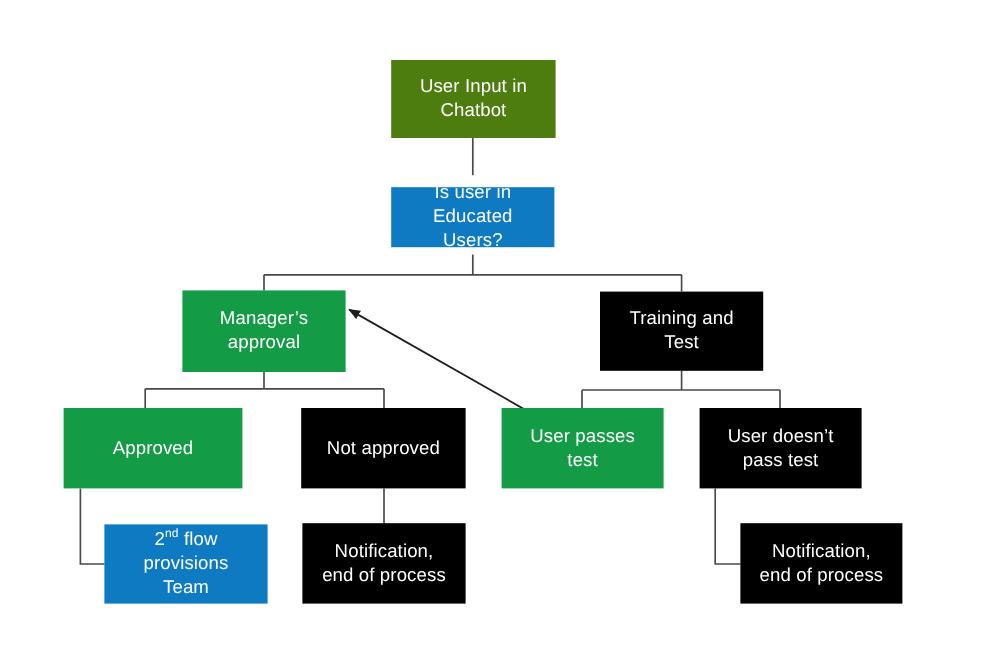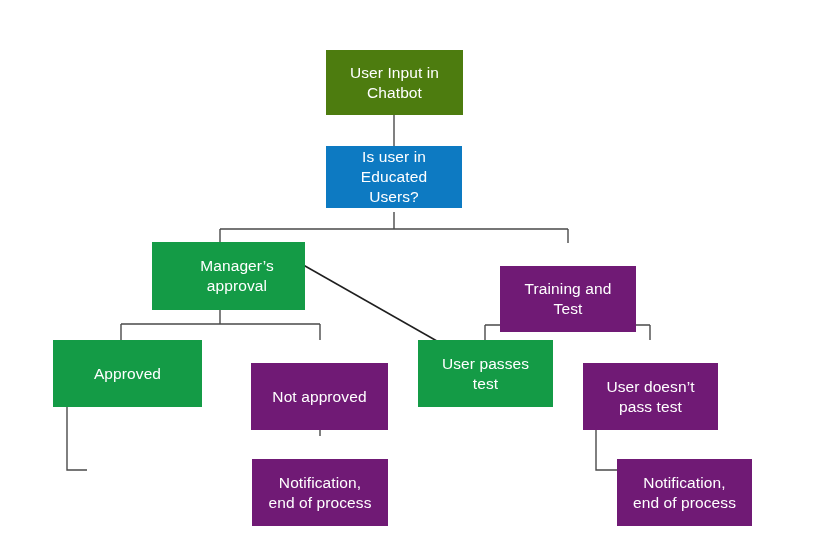--- a/index.html
+++ b/index.html
@@ -18,26 +18,26 @@
     display:flex;align-items:center;justify-content:center;
     text-align:center;
     color:#ffffff;
     font-size:15.5px;line-height:20px;
     white-space:pre-line;
     letter-spacing:0.1px;
   }
   .teal  {background:#4d7c0f;}
   .blue  {background:#0D7AC2;}
   .green {background:#149B46;}
-  .orange{background:#701a75;margin-top:23px;}
+  .orange{background:#000000;}
   .node sup{font-size:10px;line-height:0;vertical-align:super;}
   
   .pos-user-input   {left:326px;top:50px; width:137px;height:65px;}
-  .pos-educated     {left:326px;top:146px;width:136px;height:62px;}
-  .pos-manager      {left:152px;top:242px;width:136px;height:68px;padding-left:17px;}
+  .pos-educated     {left:326px;top:156px;width:136px;height:50px;}
+  .pos-manager      {left:152px;top:242px;width:136px;height:68px;}
   .pos-training     {left:500px;top:243px;width:136px;height:66px;}
   .pos-approved     {left:53px; top:340px;width:149px;height:67px;}
   .pos-not-approved {left:251px;top:340px;width:137px;height:67px;}
   .pos-passes       {left:418px;top:340px;width:135px;height:67px;}
   .pos-doesnt       {left:583px;top:340px;width:135px;height:67px;}
   .pos-second-flow  {left:87px; top:437px;width:136px;height:66px;}
   .pos-notify-left  {left:252px;top:436px;width:136px;height:67px;}
   .pos-notify-right {left:617px;top:436px;width:135px;height:67px;}
 </style>
 </head>
@@ -93,20 +93,25 @@
   <div class="node green pos-passes">
     <span>User passes
 test</span>
   </div>
 
   <div class="node orange pos-doesnt">
     <span>User doesn’t
 pass test</span>
   </div>
 
+  <div class="node blue pos-second-flow">
+    <span><span>2</span><sup>nd</sup><span> flow
+provisions
+Team</span></span>
+  </div>
 
   <div class="node orange pos-notify-left">
     <span>Notification,
 end of process</span>
   </div>
 
   <div class="node orange pos-notify-right">
     <span>Notification,
 end of process</span>
   </div>

